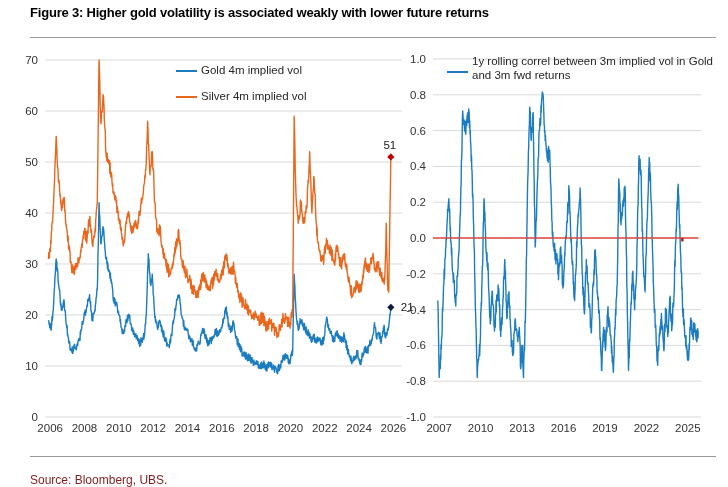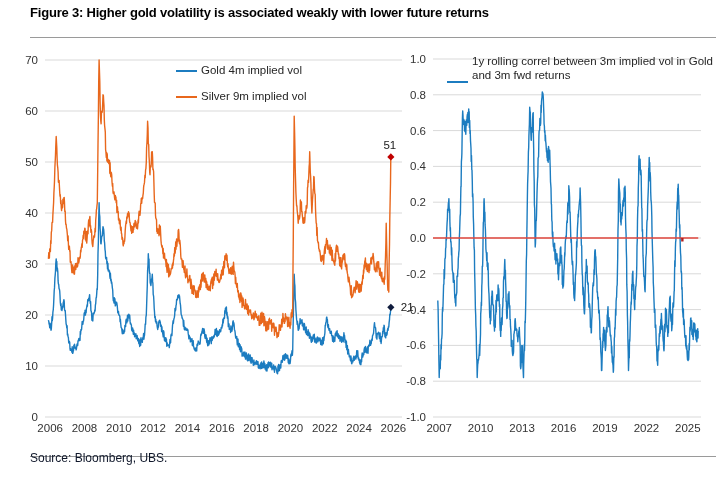--- a/index.html
+++ b/index.html
@@ -3,29 +3,29 @@
 <meta charset="utf-8">
 <style>
   html,body{margin:0;padding:0;background:#fff;}
   .page{position:relative;width:728px;height:487px;background:#ffffff;overflow:hidden;
         font-family:"Liberation Sans",sans-serif;color:#1a1a1a;}
   .title{position:absolute;left:30px;top:5px;margin:0;font-size:13px;font-weight:bold;
          letter-spacing:-0.2px;color:#000;white-space:nowrap;}
   .rule{position:absolute;left:30px;width:686px;height:1px;background:#9a9a9a;}
   .rule-top{top:37px;}
   .rule-bottom{top:456px;}
-  .source{position:absolute;left:30px;top:451px;font-size:12px;color:#0f172a;}
+  .source{position:absolute;left:30px;top:473px;font-size:12px;color:#7f1d1d;}
   svg.chart{position:absolute;top:45px;overflow:visible;}
   #chartleft{left:0;}
   #chartright{left:400px;}
   .legend{position:absolute;z-index:2;}
   .legend-left{left:176px;top:64px;}
   .legend-right{left:447px;top:55px;width:278px;}
   .lrow{display:flex;align-items:center;margin-bottom:12px;font-size:11.5px;color:#262626;line-height:1.2;}
-  .legend-right .lrow{align-items:flex-end;}
+  .legend-right .lrow{align-items:center;}
   .swatch{display:inline-block;width:21px;height:2px;margin-right:4px;flex:none;}
   .legend-right .swatch{margin-top:6px;}
   .legend-right .ltext{max-width:246px;display:inline-block;}
   svg text{font-family:"Liberation Sans",sans-serif;}
 </style>
 </head>
 <body>
 
 <div class="page">
 
@@ -103,21 +103,21 @@
       <rect x="281.1505154639157" y="193" width="2.4" height="3.5" fill="#b02020"></rect>
     </svg>
 
   <div class="legend legend-left">
     <div class="lrow">
       <span class="swatch" style="background: rgb(28, 124, 192);"></span>
       <span class="ltext">Gold 4m implied vol</span>
     </div>
     <div class="lrow">
       <span class="swatch" style="background: rgb(232, 103, 28);"></span>
-      <span class="ltext">Silver 9m implied vol</span>
+      <span class="ltext">Silver 4m implied vol</span>
     </div>
   </div>
 
   <div class="legend legend-right">
     <div class="lrow">
       <span class="swatch" style="background: rgb(28, 124, 192);"></span>
       <span class="ltext">1y rolling correl between 3m implied vol in Gold and 3m fwd returns</span>
     </div>
   </div>
 

